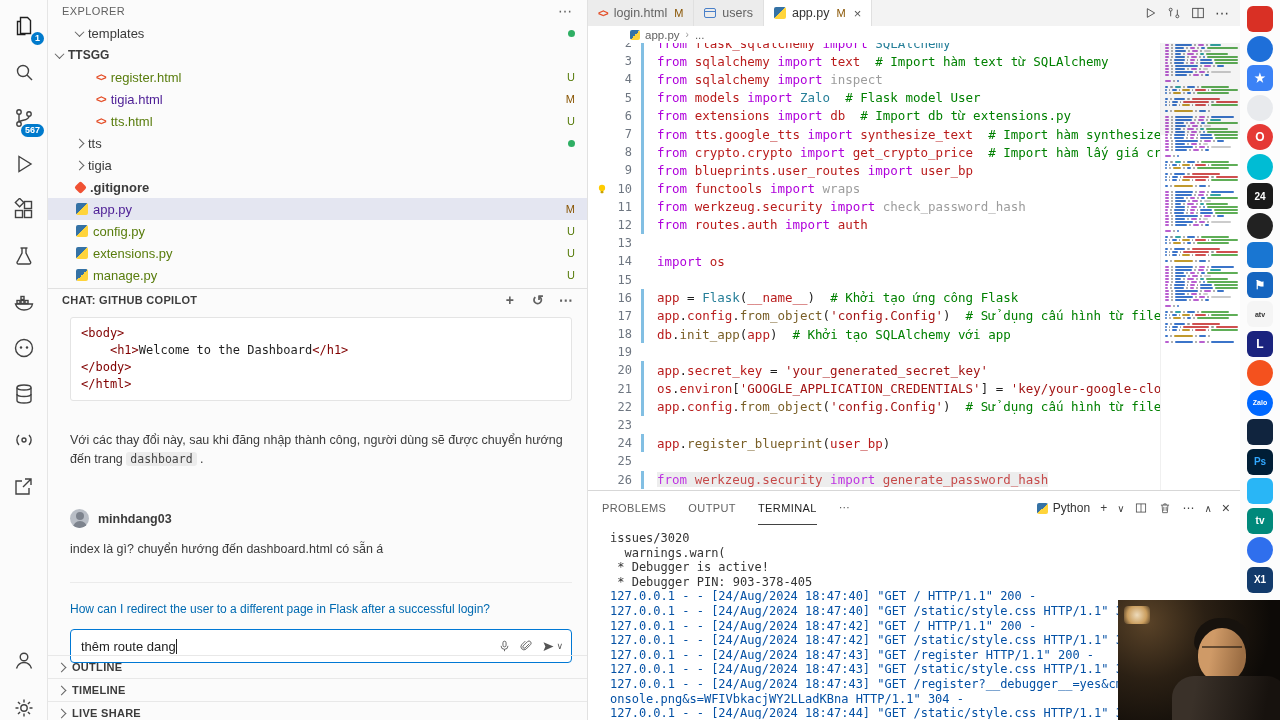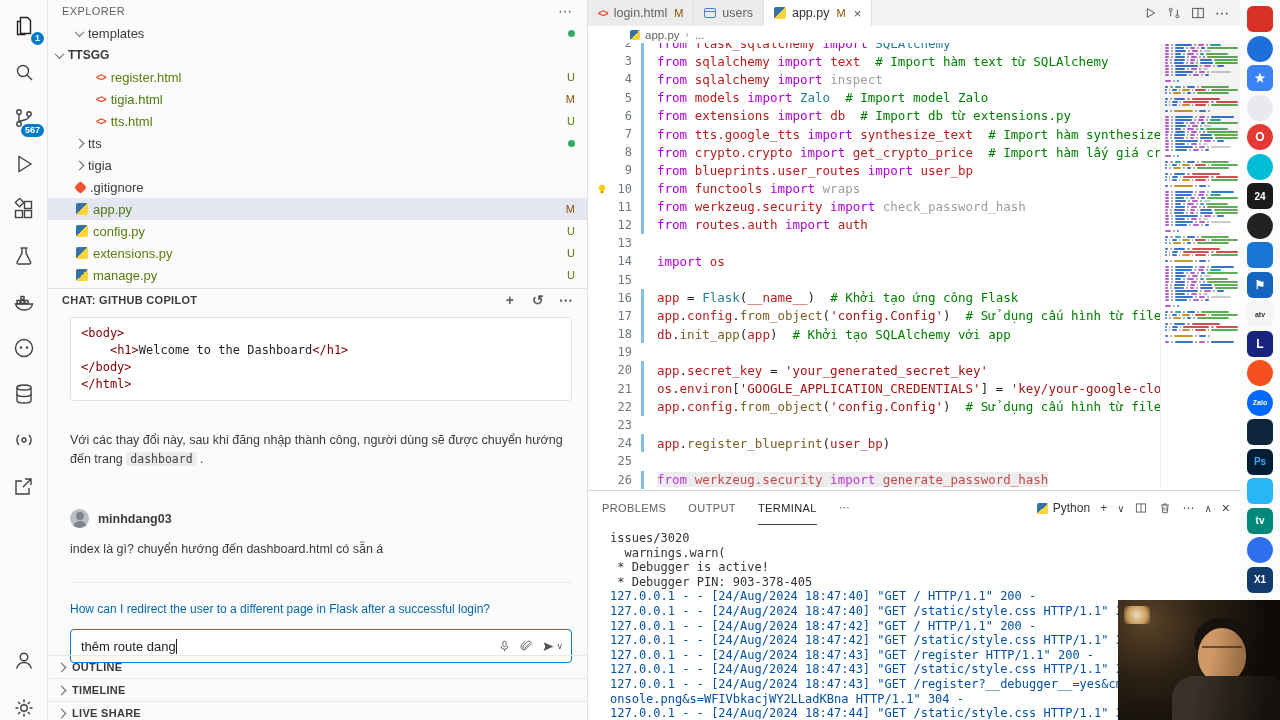--- a/index.html
+++ b/index.html
@@ -36,21 +36,21 @@
     display:inline-block; flex:none; }
   .chev.down { transform:rotate(45deg) translate(-1px,-1px); }
   .chev.right { transform:rotate(-45deg); }
   .fi-html { color:#e44d26; font-size:10px; font-weight:bold; flex:none; letter-spacing:-1px; }
   .fi-py { width:12px; height:12px; border-radius:2px; flex:none;
     background:linear-gradient(135deg,#3572a5 50%,#ffd43b 50%); }
   .fi-git { width:9px; height:9px; background:#f05133; transform:rotate(45deg); border-radius:2px; flex:none; }
   .git-badge { font-size:11px; margin-left:8px; }
   .git-badge.U { color:#587c0c; }
   .git-badge.M { color:#895503; }
-  .label.u { color:#587c0c; } .label.m { color:#4d7c0f; }
+  .label.u { color:#587c0c; } .label.m { color:#4c1d95; }
   .change-dot { width:7px; height:7px; border-radius:50%; background:#2faf64; margin-left:8px; flex:none; }
 
   
   .chat { position:absolute; left:0; top:288px; width:540px; height:367px; background:#fbfbfb;
     border-top:1px solid #e1e1e1; }
   .chat-header { height:22px; display:flex; align-items:center; padding:0 14px;
     font-size:11px; font-weight:bold; color:#3b3b3b; letter-spacing:.3px; }
   .chat-header .spacer { flex:1; }
   .chat-hicon { color:#616161; font-size:14px; margin-left:12px; cursor:pointer; width:16px; text-align:center; }
   .chat-body { padding:6px 16px 0 22px; font-size:12.5px; color:#3b3b3b; }
@@ -296,21 +296,21 @@
           <span class="chev right"></span>
           <span class="label">tts</span>
           <span class="flex"></span>
           <span class="change-dot"></span>
         </div>
         <div class="tree-row" style="padding-left: 28px;">
           <span class="chev right"></span>
           <span class="label">tigia</span>
           <span class="flex"></span>
         </div>
-        <div class="tree-row" style="padding-left: 28px;">
+        <div class="tree-row" style="padding-left: 28px; font-weight: bold;">
           <span class="fi-git"></span>
           <span class="label">.gitignore</span>
           <span class="flex"></span>
         </div>
         <div class="tree-row selected" style="padding-left: 28px;">
           <span class="fi-py"></span>
           <span class="label m">app.py</span>
           <span class="flex"></span>
           <span class="git-badge M">M</span>
         </div>
@@ -441,21 +441,21 @@
       <span class="fi-py"></span>
       <span>app.py</span>
       <span class="sep">›</span>
       <span>...</span>
     </div>
     <div class="code-area">
       <div class="code-lines">
           <div class="code-row"><span class="num">2</span><span class="bar on"></span><span class="txt"><span class="tk-k">from</span><span class="tk-d"> </span><span class="tk-m">flask_sqlalchemy</span><span class="tk-d"> </span><span class="tk-k">import</span><span class="tk-d"> </span><span class="tk-cl">SQLAlchemy</span></span></div>
           <div class="code-row"><span class="num">3</span><span class="bar on"></span><span class="txt"><span class="tk-k">from</span><span class="tk-d"> </span><span class="tk-m">sqlalchemy</span><span class="tk-d"> </span><span class="tk-k">import</span><span class="tk-d"> </span><span class="tk-m">text</span><span class="tk-c">  # Import hàm text từ SQLAlchemy</span></span></div>
           <div class="code-row"><span class="num">4</span><span class="bar on"></span><span class="txt"><span class="tk-k">from</span><span class="tk-d"> </span><span class="tk-m">sqlalchemy</span><span class="tk-d"> </span><span class="tk-k">import</span><span class="tk-d"> </span><span class="tk-g">inspect</span></span></div>
-          <div class="code-row"><span class="num">5</span><span class="bar on"></span><span class="txt"><span class="tk-k">from</span><span class="tk-d"> </span><span class="tk-m">models</span><span class="tk-d"> </span><span class="tk-k">import</span><span class="tk-d"> </span><span class="tk-cl">Zalo</span><span class="tk-c">  # Import model Zalo</span></span></div>
+          <div class="code-row"><span class="num">5</span><span class="bar on"></span><span class="txt"><span class="tk-k">from</span><span class="tk-d"> </span><span class="tk-m">models</span><span class="tk-d"> </span><span class="tk-k">import</span><span class="tk-d"> </span><span class="tk-cl">Zalo</span><span class="tk-c">  # Flask model User</span></span></div>
           <div class="code-row"><span class="num">6</span><span class="bar on"></span><span class="txt"><span class="tk-k">from</span><span class="tk-d"> </span><span class="tk-m">extensions</span><span class="tk-d"> </span><span class="tk-k">import</span><span class="tk-d"> </span><span class="tk-m">db</span><span class="tk-c">  # Import db từ extensions.py</span></span></div>
           <div class="code-row"><span class="num">7</span><span class="bar on"></span><span class="txt"><span class="tk-k">from</span><span class="tk-d"> </span><span class="tk-m">tts.google_tts</span><span class="tk-d"> </span><span class="tk-k">import</span><span class="tk-d"> </span><span class="tk-m">synthesize_text</span><span class="tk-c">  # Import hàm synthesize_text</span></span></div>
           <div class="code-row"><span class="num">8</span><span class="bar on"></span><span class="txt"><span class="tk-k">from</span><span class="tk-d"> </span><span class="tk-m">crypto.crypto</span><span class="tk-d"> </span><span class="tk-k">import</span><span class="tk-d"> </span><span class="tk-m">get_crypto_price</span><span class="tk-c">  # Import hàm lấy giá crypto</span></span></div>
           <div class="code-row"><span class="num">9</span><span class="bar on"></span><span class="txt"><span class="tk-k">from</span><span class="tk-d"> </span><span class="tk-m">blueprints.user_routes</span><span class="tk-d"> </span><span class="tk-k">import</span><span class="tk-d"> </span><span class="tk-m">user_bp</span></span></div>
           <div class="code-row"><span class="bulb"><svg viewBox="0 0 16 16">
                 <circle cx="8" cy="6.5" r="4.2" fill="#ffcc00"></circle>
                 <rect x="6" y="10.5" width="4" height="3" rx="1" fill="#c9a200"></rect>
               </svg></span><span class="num">10</span><span class="bar on"></span><span class="txt"><span class="tk-k">from</span><span class="tk-d"> </span><span class="tk-m">functools</span><span class="tk-d"> </span><span class="tk-k">import</span><span class="tk-d"> </span><span class="tk-g">wraps</span></span></div>
           <div class="code-row"><span class="num">11</span><span class="bar on"></span><span class="txt"><span class="tk-k">from</span><span class="tk-d"> </span><span class="tk-m">werkzeug.security</span><span class="tk-d"> </span><span class="tk-k">import</span><span class="tk-d"> </span><span class="tk-g">check_password_hash</span></span></div>
           <div class="code-row"><span class="num">12</span><span class="bar on"></span><span class="txt"><span class="tk-k">from</span><span class="tk-d"> </span><span class="tk-m">routes.auth</span><span class="tk-d"> </span><span class="tk-k">import</span><span class="tk-d"> </span><span class="tk-m">auth</span></span></div>

